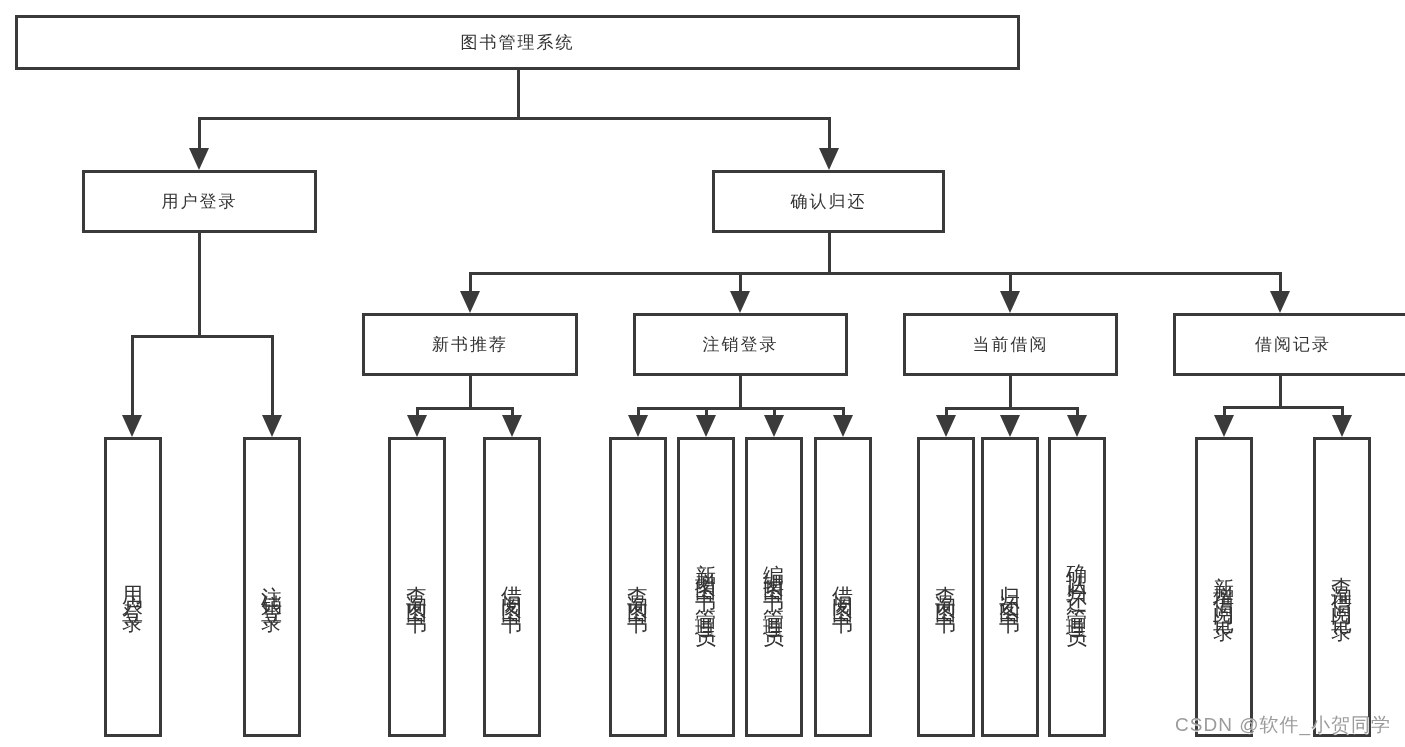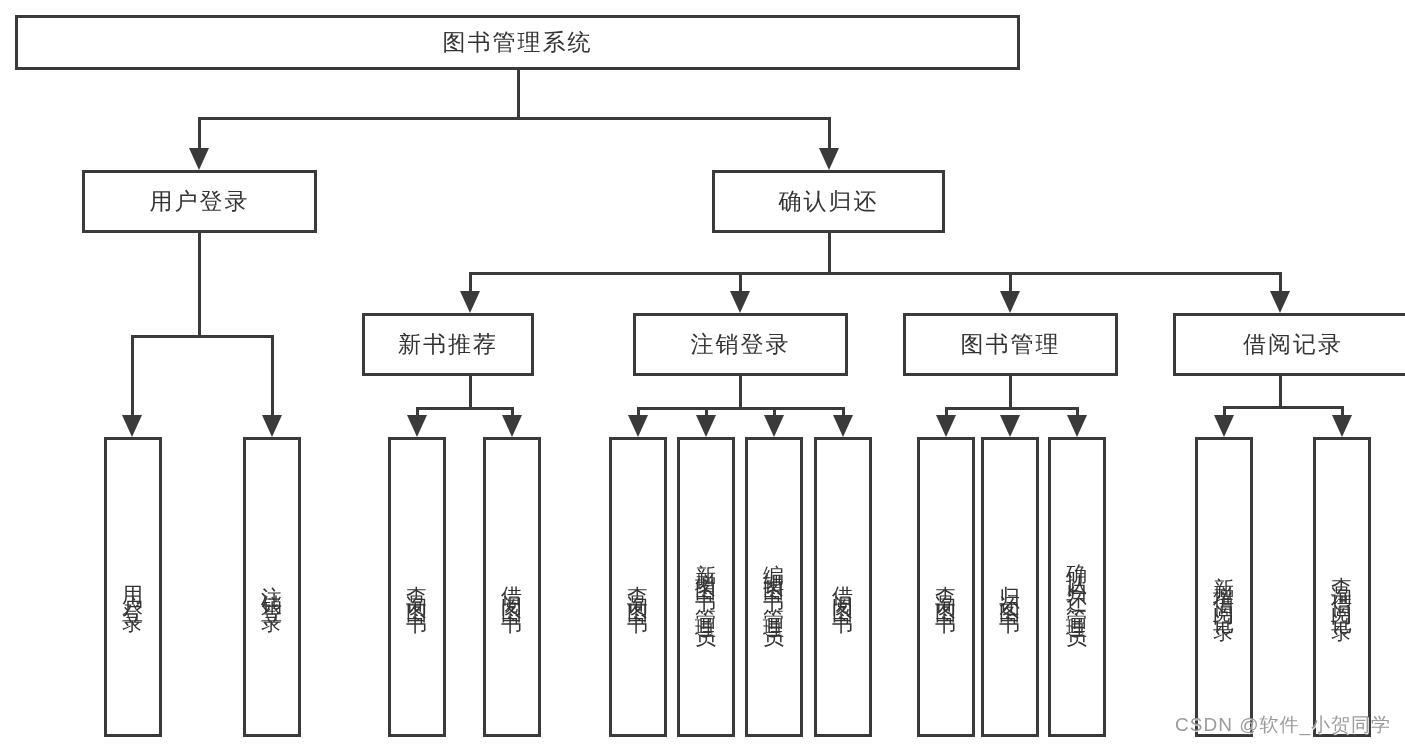--- a/index.html
+++ b/index.html
@@ -7,21 +7,21 @@
     width:1405px;height:747px;position:relative;overflow:hidden;
     background:#ffffff;
     font-family:"Liberation Sans","DejaVu Sans",sans-serif;
   }
   .stage{position:absolute;left:0;top:0;width:1405px;height:747px;}
   
   .node{
     position:absolute;box-sizing:border-box;
     border:3px solid #3a3a3a;background:#ffffff;
     display:flex;align-items:center;justify-content:center;
-    color:#333333;font-size:23px;letter-spacing:2px;font-family:Liberation Serif, serif;
+    color:#333333;font-size:17px;letter-spacing:2px;font-family:Liberation Serif, serif;
   }
   .leaf{
     position:absolute;box-sizing:border-box;
     width:58px;height:300px;top:437px;
     border:3px solid #3a3a3a;background:#ffffff;
     display:flex;align-items:center;justify-content:center;
     color:#333333;font-size:21px;
   }
   .leaf .vtext{
     writing-mode:vertical-rl;text-orientation:mixed;
@@ -51,30 +51,30 @@
   </div>
 
   <div class="node" style="left:82px;top:170px;width:235px;height:63px;">
     <span>用户登录</span>
   </div>
 
   <div class="node" style="left:712px;top:170px;width:233px;height:63px;">
     <span>确认归还</span>
   </div>
 
-  <div class="node" style="left:362px;top:313px;width:172px;height:63px;">
+  <div class="node" style="left:362px;top:313px;width:216px;height:63px;">
     <span>新书推荐</span>
   </div>
 
   <div class="node" style="left:633px;top:313px;width:215px;height:63px;">
     <span>注销登录</span>
   </div>
 
   <div class="node" style="left:903px;top:313px;width:215px;height:63px;">
-    <span>图书管理</span>
+    <span>当前借阅</span>
   </div>
 
   <div class="node" style="left:1173px;top:313px;width:240px;height:63px;">
     <span>借阅记录</span>
   </div>
 
   <div class="leaf" style="left:104px;">
     <span class="vtext">用户登录</span>
   </div>
   <div class="leaf" style="left:243px;">

